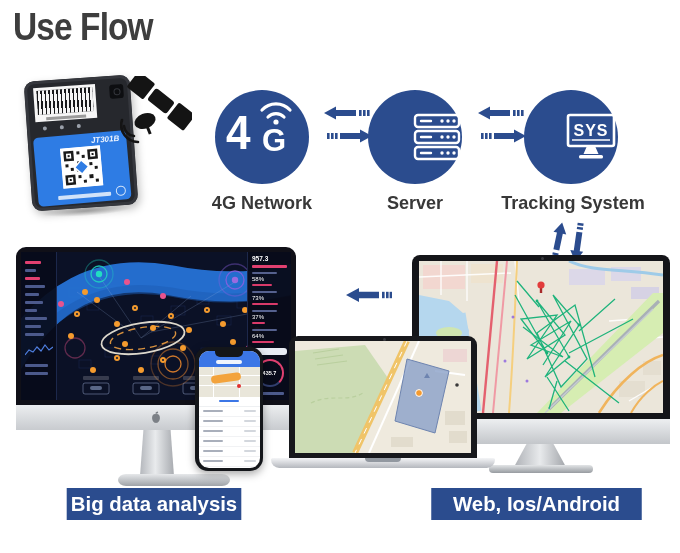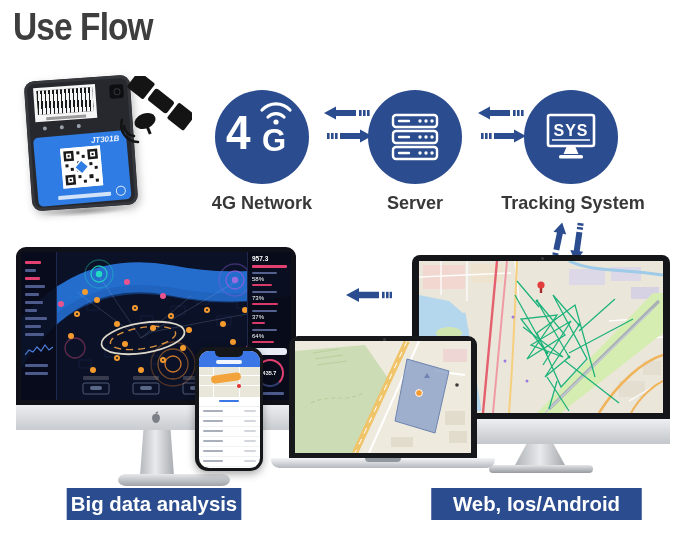--- a/index.html
+++ b/index.html
@@ -29,21 +29,21 @@
   .sticker .logo-dot{position:absolute;right:5px;bottom:4px;width:8px;height:8px;border:1.5px solid rgba(255,255,255,.8);border-radius:50%;}
   .tracker-shadow{position:absolute;left:40px;top:206px;width:92px;height:10px;border-radius:50%;
            background:radial-gradient(ellipse at center,rgba(0,0,0,.28),rgba(0,0,0,0) 70%);transform:rotate(-4deg);}
 
   
   .node{position:absolute;width:94px;height:94px;border-radius:50%;background:#2b4c8e;}
   .node-label{position:absolute;font-weight:bold;font-size:19px;color:#383838;text-align:center;
               transform:scaleX(.95);transform-origin:center;}
   .g4-big{position:absolute;left:11px;top:14px;font-size:49px;font-weight:bold;color:#fff;transform:scaleX(.9);transform-origin:left top;}
   .g4-small{position:absolute;left:47px;top:33px;font-size:31px;font-weight:bold;color:#fff;}
-  .node-icon-wrap{width:100%;height:100%;display:flex;align-items:center;justify-content:center;}
+  .node-icon-wrap{width:100%;height:100%;display:flex;align-items:center;justify-content:flex-end;}
 
   
   .caption{position:absolute;height:32px;line-height:32px;background:#2b4c8e;color:#fff;font-weight:bold;
            font-size:21px;text-align:center;z-index:40;transform:scaleX(.97);transform-origin:center;}
 
   
   .imac-screen{position:absolute;left:16px;top:247px;width:280px;height:158px;background:#101018;
                border-radius:10px 10px 0 0;padding:5px;box-sizing:border-box;z-index:8;}
   .dash{position:relative;width:270px;height:148px;background:#0b1126;overflow:hidden;}
   .dash-map{position:absolute;left:0;top:0;}

